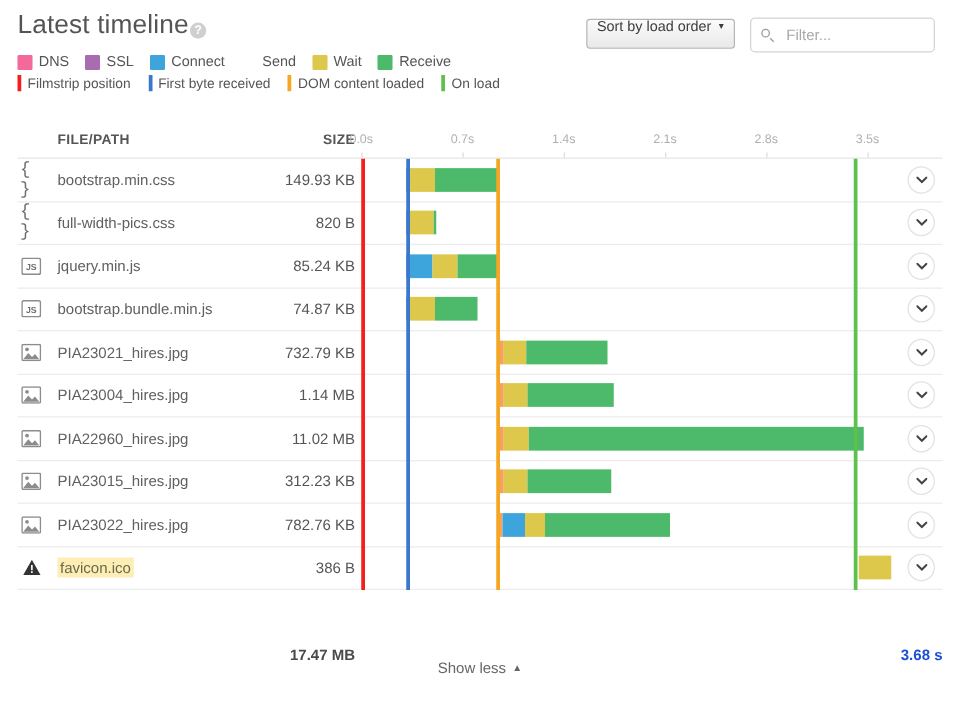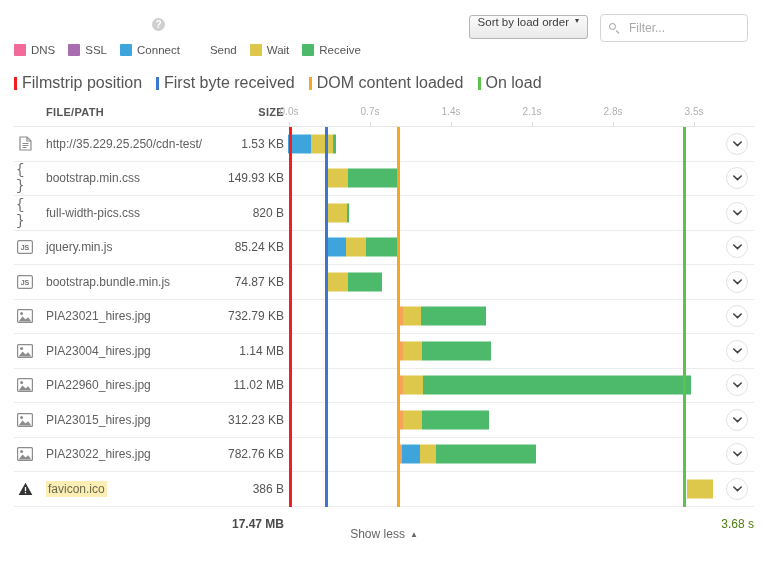--- a/index.html
+++ b/index.html
@@ -122,24 +122,24 @@
     align-items: center;
     gap: 7px;
     font-size: 11.5px;
     color: #555;
   }
   .legend-item { display: flex; align-items: center; gap: 5px; margin-right: 6px; }
   .swatch { width: 12px; height: 12px; border-radius: 1px; }
 
   .legend-markers {
     position: absolute;
-    left: 14px; top: 74px;
+    left: 14px; top: 60px;
     display: flex;
     align-items: center;
-    font-size: 16px;
+    font-size: 11px;
     color: #555;
   }
   .marker-item { display: flex; align-items: center; gap: 5px; margin-right: 14px; }
   .marker-bar { width: 3px; height: 13px; border-radius: 0; }
 
   
   .table {
     position: absolute;
     left: 14px; top: 100px;
     width: 740px;
@@ -286,42 +286,43 @@
     width: 70px;
     text-align: right;
     font-size: 12px;
     font-weight: bold;
     color: #4a4a4a;
   }
   .total-time {
     position: absolute;
     right: 0; top: 6px;
     font-size: 12px;
-    font-weight: normal;
-    color: #4d7c0f;
+    font-weight: bold;
+    color: #1d4ed8;
     text-align: right;
   }
   .show-less {
     position: absolute;
     left: 50%;
     transform: translateX(-50%);
     top: 16px;
     font-size: 12px;
     color: #666;
     cursor: pointer;
     display: flex;
     align-items: center;
     gap: 5px;
   }
   .show-less .up { font-size: 8px; color: #666; }
 </style>
 </head>
 <body>
 
 <div class="header">
+  <div class="title">Latest timeline</div>
   <div class="help-icon">?</div>
 
   <div class="sort-select">
     <span>Sort by load order</span>
     <span class="caret">▾</span>
   </div>
 
   <div class="filter-box">
     <span class="search-glyph"></span>
     <input class="filter-input" type="text" placeholder="Filter..." style="">
@@ -389,41 +390,20 @@
         <div class="tick-label" style="left: 337px;">2.8s</div>
         <div class="tick-mark" style="left: 337px;"></div>
         <div class="tick-label" style="left: 418px;">3.5s</div>
         <div class="tick-mark" style="left: 418px;"></div>
       </div>
   </div>
 
   <div class="chart-body">
     <div id="rows-container">
         <div class="row">
-          <span class="cell-icon">
-            <svg width="13" height="15" viewBox="0 0 13 15">
-              <path d="M1 1h7l4 4v9H1z" fill="#fff" stroke="#8c8c8c" stroke-width="1.2"></path>
-              <path d="M8 1v4h4" fill="none" stroke="#8c8c8c" stroke-width="1.2"></path>
-              <path d="M3.5 7.5h6M3.5 9.5h6M3.5 11.5h4" stroke="#8c8c8c" stroke-width="1"></path>
-            </svg>
-          </span>
-          <div class="cell-name">http://35.229.25.250/cdn-test/</div>
-          <div class="cell-size">1.53 KB</div>
-          <div class="wf">
-            <div class="bar-seg" style="left: 12px; width: 23px; background: rgb(62, 165, 220);"></div>
-            <div class="bar-seg" style="left: 35px; width: 22px; background: rgb(221, 200, 75);"></div>
-            <div class="bar-seg" style="left: 57px; width: 3px; background: rgb(76, 185, 107);"></div>
-          </div>
-          <div class="expand-btn">
-            <svg width="9" height="6" viewBox="0 0 9 6">
-              <path d="M0.8 1L4.5 4.6L8.2 1" fill="none" stroke="#444" stroke-width="1.6" stroke-linecap="round"></path>
-            </svg>
-          </div>
-        </div>
-        <div class="row">
           <span class="cell-icon" style="font-size: 14px; font-family: &quot;Liberation Mono&quot;, monospace; color: rgb(111, 111, 111);">{ }</span>
           <div class="cell-name">bootstrap.min.css</div>
           <div class="cell-size">149.93 KB</div>
           <div class="wf">
             <div class="bar-seg" style="left: 49px; width: 3px; background: rgb(62, 165, 220);"></div>
             <div class="bar-seg" style="left: 52px; width: 20px; background: rgb(221, 200, 75);"></div>
             <div class="bar-seg" style="left: 72px; width: 51px; background: rgb(76, 185, 107);"></div>
           </div>
           <div class="expand-btn">
             <svg width="9" height="6" viewBox="0 0 9 6">

